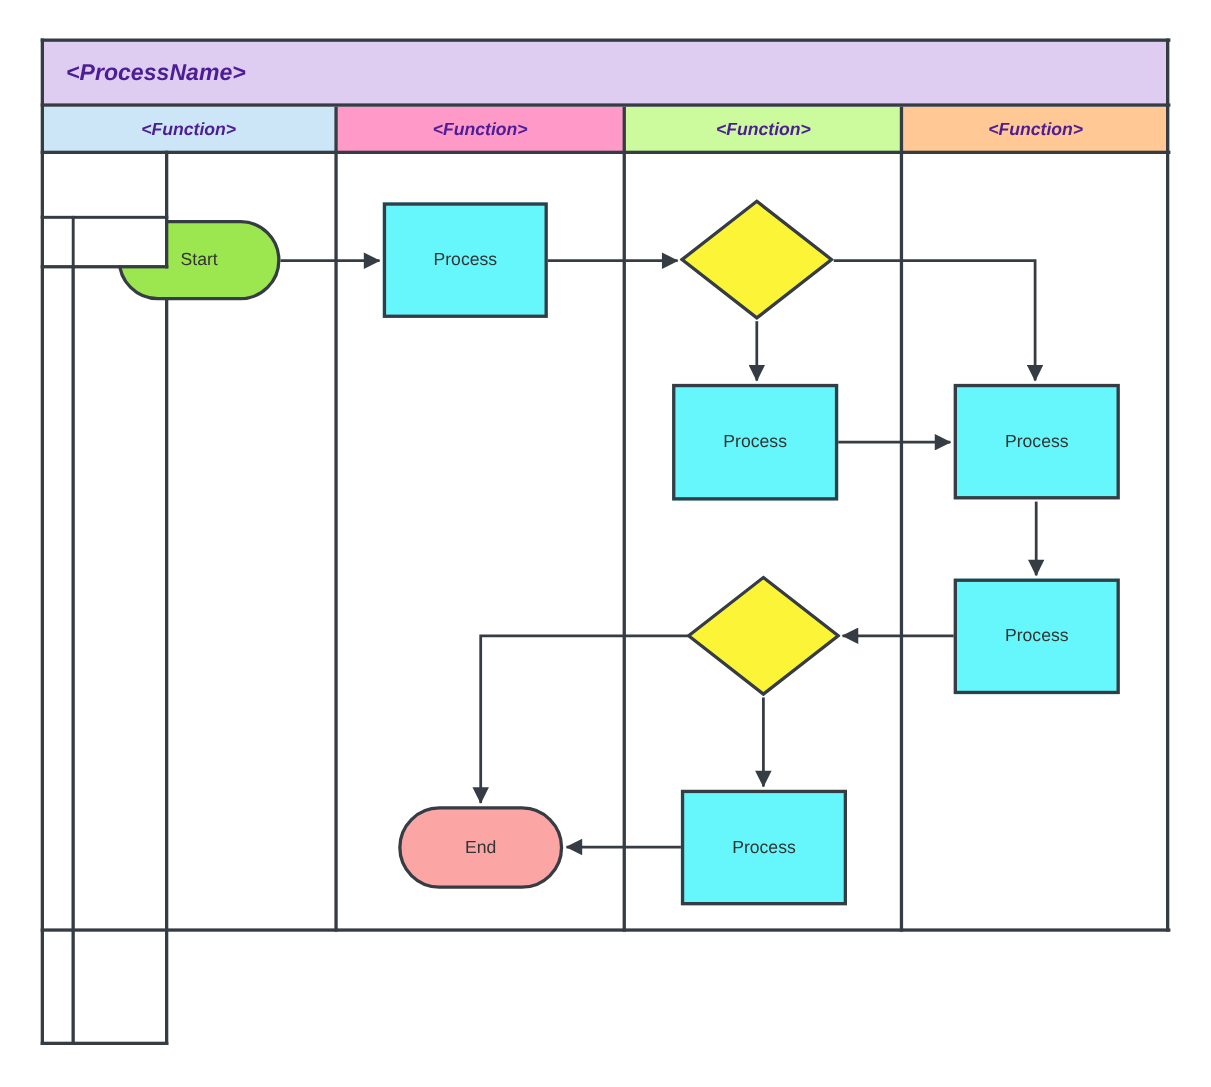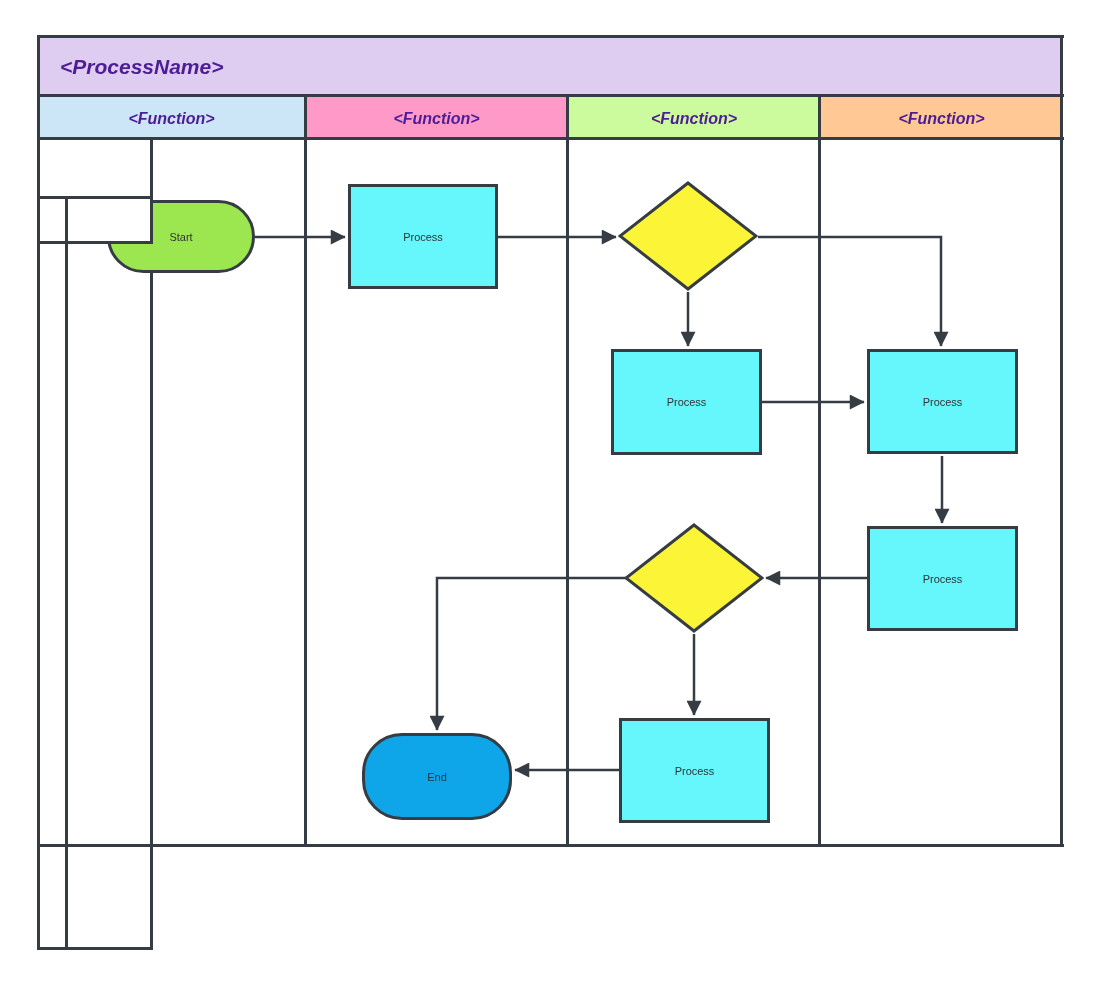--- a/index.html
+++ b/index.html
@@ -3,21 +3,21 @@
 <meta charset="utf-8">
 <style>
   html,body{margin:0;padding:0;background:#ffffff;}
   #canvas{position:relative;width:1101px;height:988px;background:#ffffff;overflow:hidden;
           font-family:"Liberation Sans", sans-serif;color:#333333;}
   .fill{position:absolute;z-index:5;}
   .ln{position:absolute;background:#363C44;z-index:10;}
   .ln.hi{z-index:40;}
   .cover{position:absolute;background:#ffffff;z-index:30;}
   .node{position:absolute;z-index:20;display:flex;align-items:center;justify-content:center;
-        box-sizing:border-box;border:3px solid #363C44;font-size:11px;color:#333333;}
+        box-sizing:border-box;border:3px solid #363C44;font-size:16px;color:#333333;}
   .terminator{border-radius:40px;}
   .dsvg{position:absolute;z-index:20;}
   .lane-hd{position:absolute;z-index:6;display:flex;align-items:center;justify-content:center;
            font-size:16px;font-weight:bold;font-style:italic;color:#4c1d95;}
   #title-bar{position:absolute;z-index:6;display:flex;align-items:center;
              font-size:21px;font-weight:bold;font-style:italic;color:#4c1d95;
              padding-left:22px;box-sizing:border-box;}
   #wires{position:absolute;left:0;top:0;z-index:50;pointer-events:none;}
 </style>
 </head>
@@ -66,21 +66,21 @@
   <div class="node" style="left: 867px; top: 349px; width: 151px; height: 105px; background: rgb(102, 247, 252);">Process</div>
 
   <div class="node" style="left: 867px; top: 526px; width: 151px; height: 105px; background: rgb(102, 247, 252);">Process</div>
 
   <svg class="dsvg" style="left:624px;top:523px;" width="140" height="110">
     <polygon points="70,2 138,55 70,108 2,55" stroke="#363C44" stroke-width="3" fill="#FCF436"></polygon>
   </svg>
 
   <div class="node" style="left: 619px; top: 718px; width: 151px; height: 105px; background: rgb(102, 247, 252);">Process</div>
 
-  <div class="node terminator" style="left: 362px; top: 733px; width: 150px; height: 87px; background: #0ea5e9;">End</div>
+  <div class="node terminator" style="left: 362px; top: 733px; width: 150px; height: 75px; background: #fca5a5;">End</div>
 
   <svg id="wires" width="1101" height="988">
     <defs>
       <marker id="arrow" viewBox="0 0 10 10" refX="9.5" refY="5" markerWidth="7" markerHeight="6" orient="auto-start-reverse">
         <path d="M0 0 L10 5 L0 10 z" fill="#363C44"></path>
       </marker>
     </defs>
     <g stroke="#363C44" stroke-width="2.5" fill="none">
       <path d="M255 237 H345" marker-end="url(#arrow)"></path>
       <path d="M498 237 H616" marker-end="url(#arrow)"></path>

